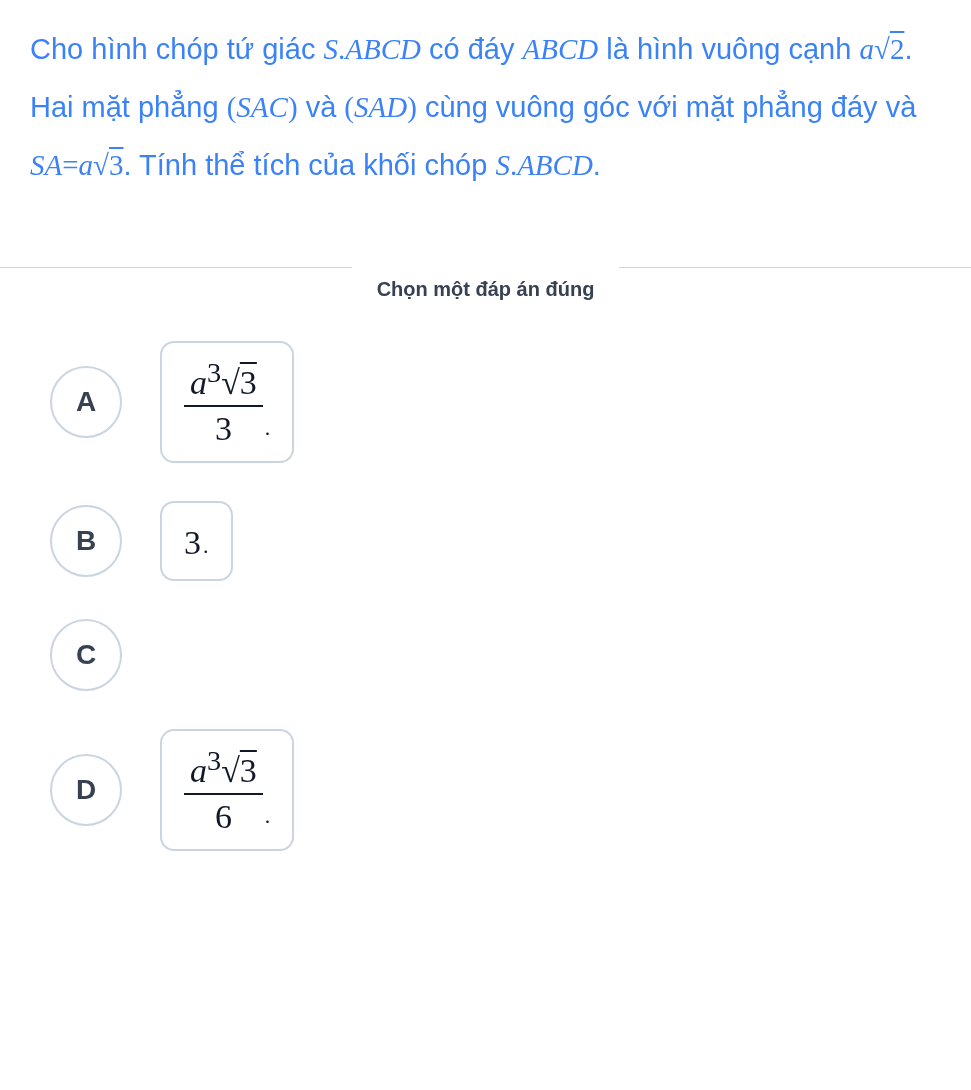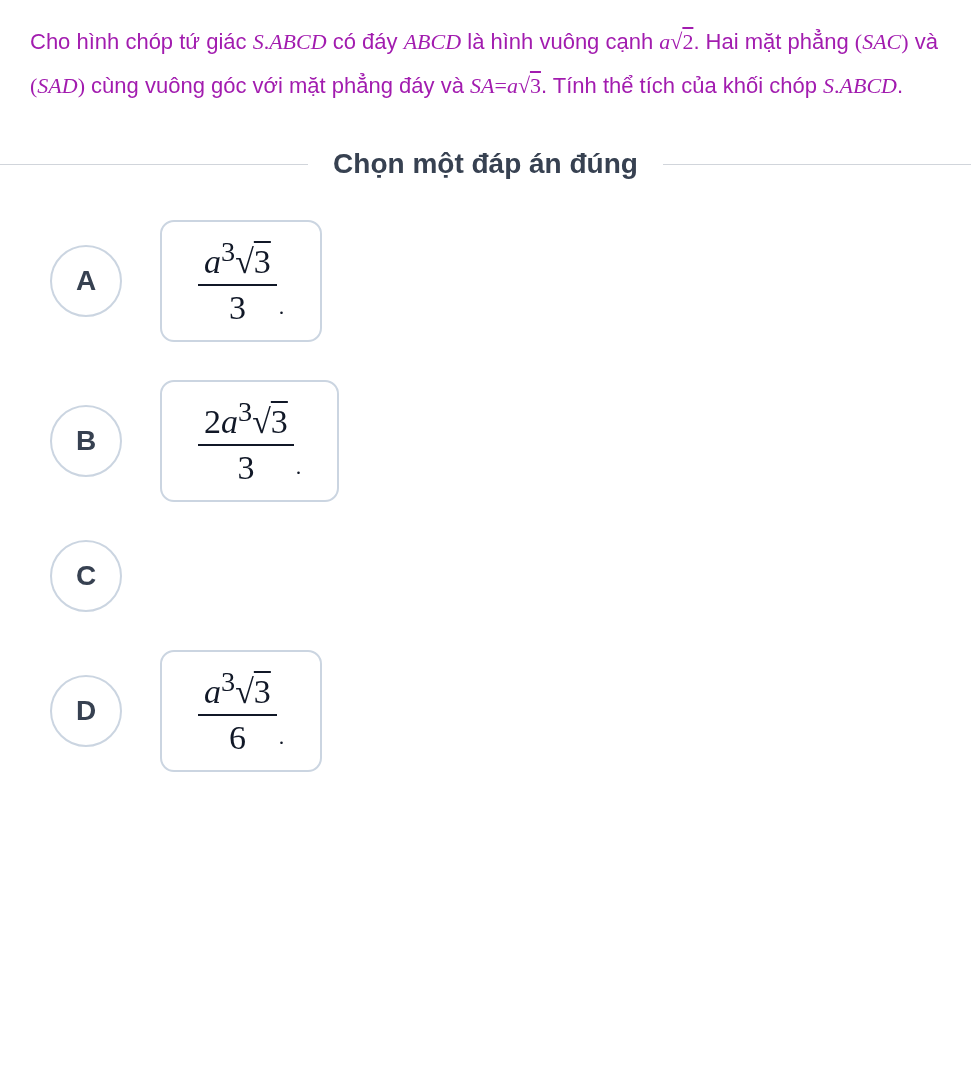--- a/index.html
+++ b/index.html
@@ -8,23 +8,23 @@
     padding: 0;
     font-family: Arial, sans-serif;
     background: #ffffff;
     width: 971px;
     color: #2c3e50;
   }
   .question-block {
     padding: 20px 30px 10px 30px;
   }
   .question-text {
-    font-size: 22px;
+    font-size: 29px;
     line-height: 2.0;
-    color: #a21caf;
+    color: #3b82f6;
   }
   .math-var {
     font-family: 'Times New Roman', serif;
     font-style: italic;
   }
   .math-expr {
     font-family: 'Times New Roman', serif;
   }
   .sqrt-sym {
     font-family: 'Times New Roman', serif;
@@ -38,23 +38,24 @@
     align-items: center;
     margin: 30px 0 40px 0;
   }
   .hr-left, .hr-right {
     flex: 1;
     height: 1px;
     background: #d1d5db;
   }
   .divider-text {
     padding: 0 25px;
-    font-size: 28px;
+    font-size: 20px;
     font-weight: 600;
     color: #374151;
+    margin-top: 44px;
   }
   .options-block {
     padding: 0 30px 30px 50px;
   }
   .option-row {
     display: flex;
     align-items: center;
     margin-bottom: 38px;
   }
   .option-circle {
@@ -68,21 +69,21 @@
     font-size: 28px;
     font-weight: 600;
     color: #374151;
     margin-right: 38px;
     flex-shrink: 0;
     background: #fff;
   }
   .option-box {
     border: 2px solid #cbd5e1;
     border-radius: 14px;
-    padding: 14px 36px;
+    padding: 14px 22px;
     font-size: 34px;
     font-family: 'Times New Roman', serif;
     min-height: 80px;
     display: flex;
     align-items: center;
     justify-content: center;
     color: #111827;
     background: #fff;
   }
   .frac {
@@ -142,21 +143,20 @@
         <span class="den">3</span>
       </span>
       <span class="period">.</span>
     </div>
   </div>
 
   <div class="option-row">
     <div class="option-circle">B</div>
     <div class="option-box">
       <span class="frac">
-        <span class="num"><span>2</span><span class="math-var">a</span><sup>3</sup><span class="sqrt-sym">√</span><span class="overline">3</span></span>
         <span class="den">3</span>
       </span>
       <span class="period">.</span>
     </div>
   </div>
 
   <div class="option-row">
     <div class="option-circle">C</div>
   </div>
 

